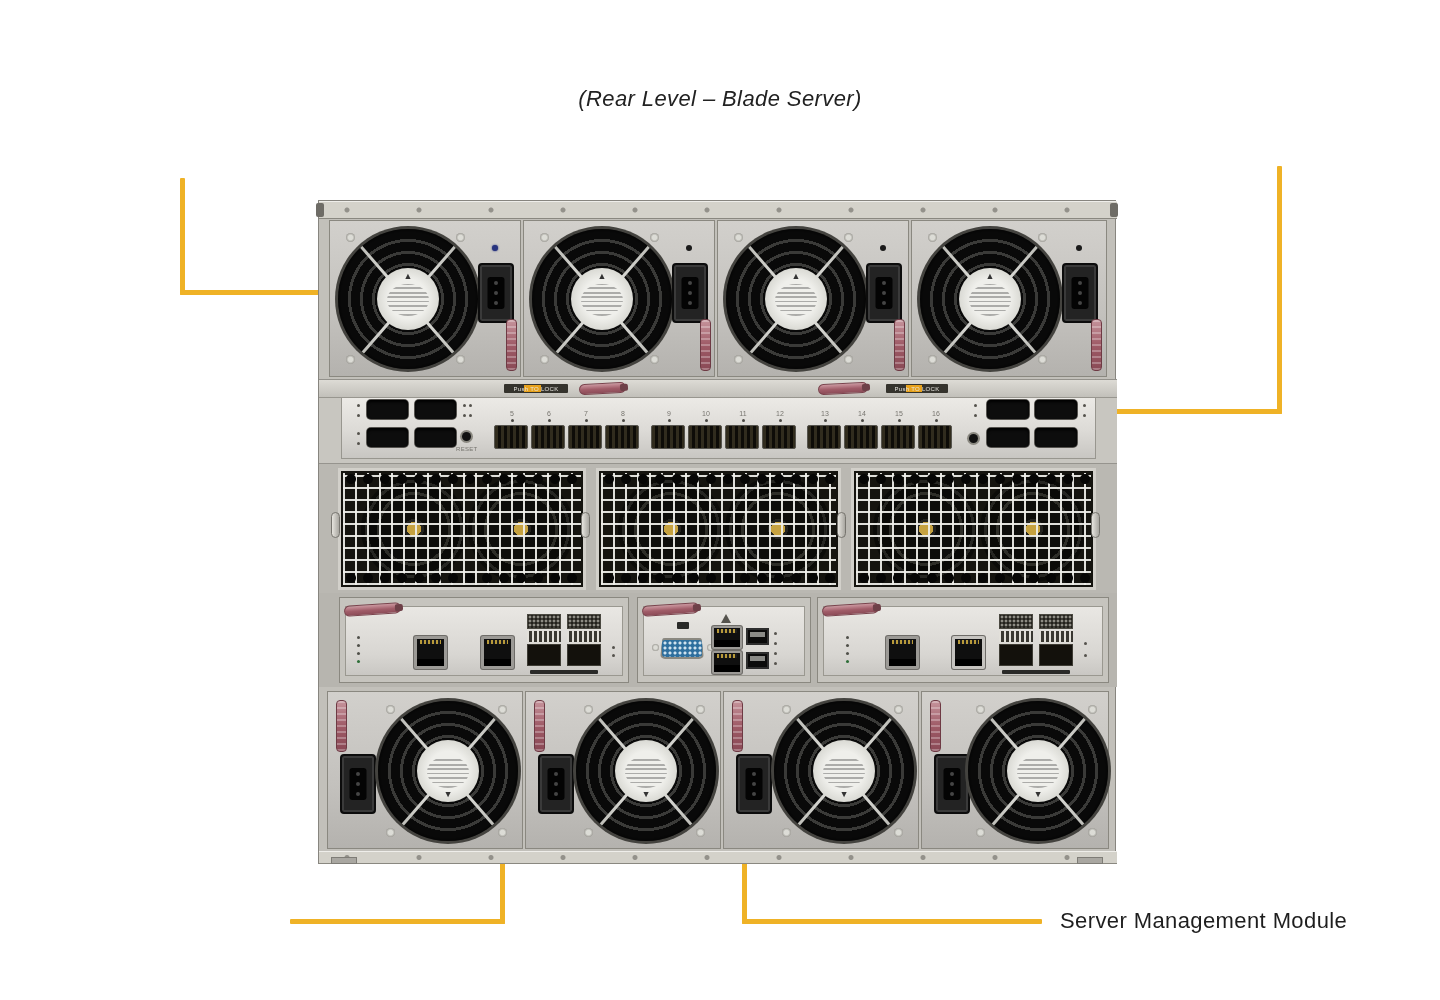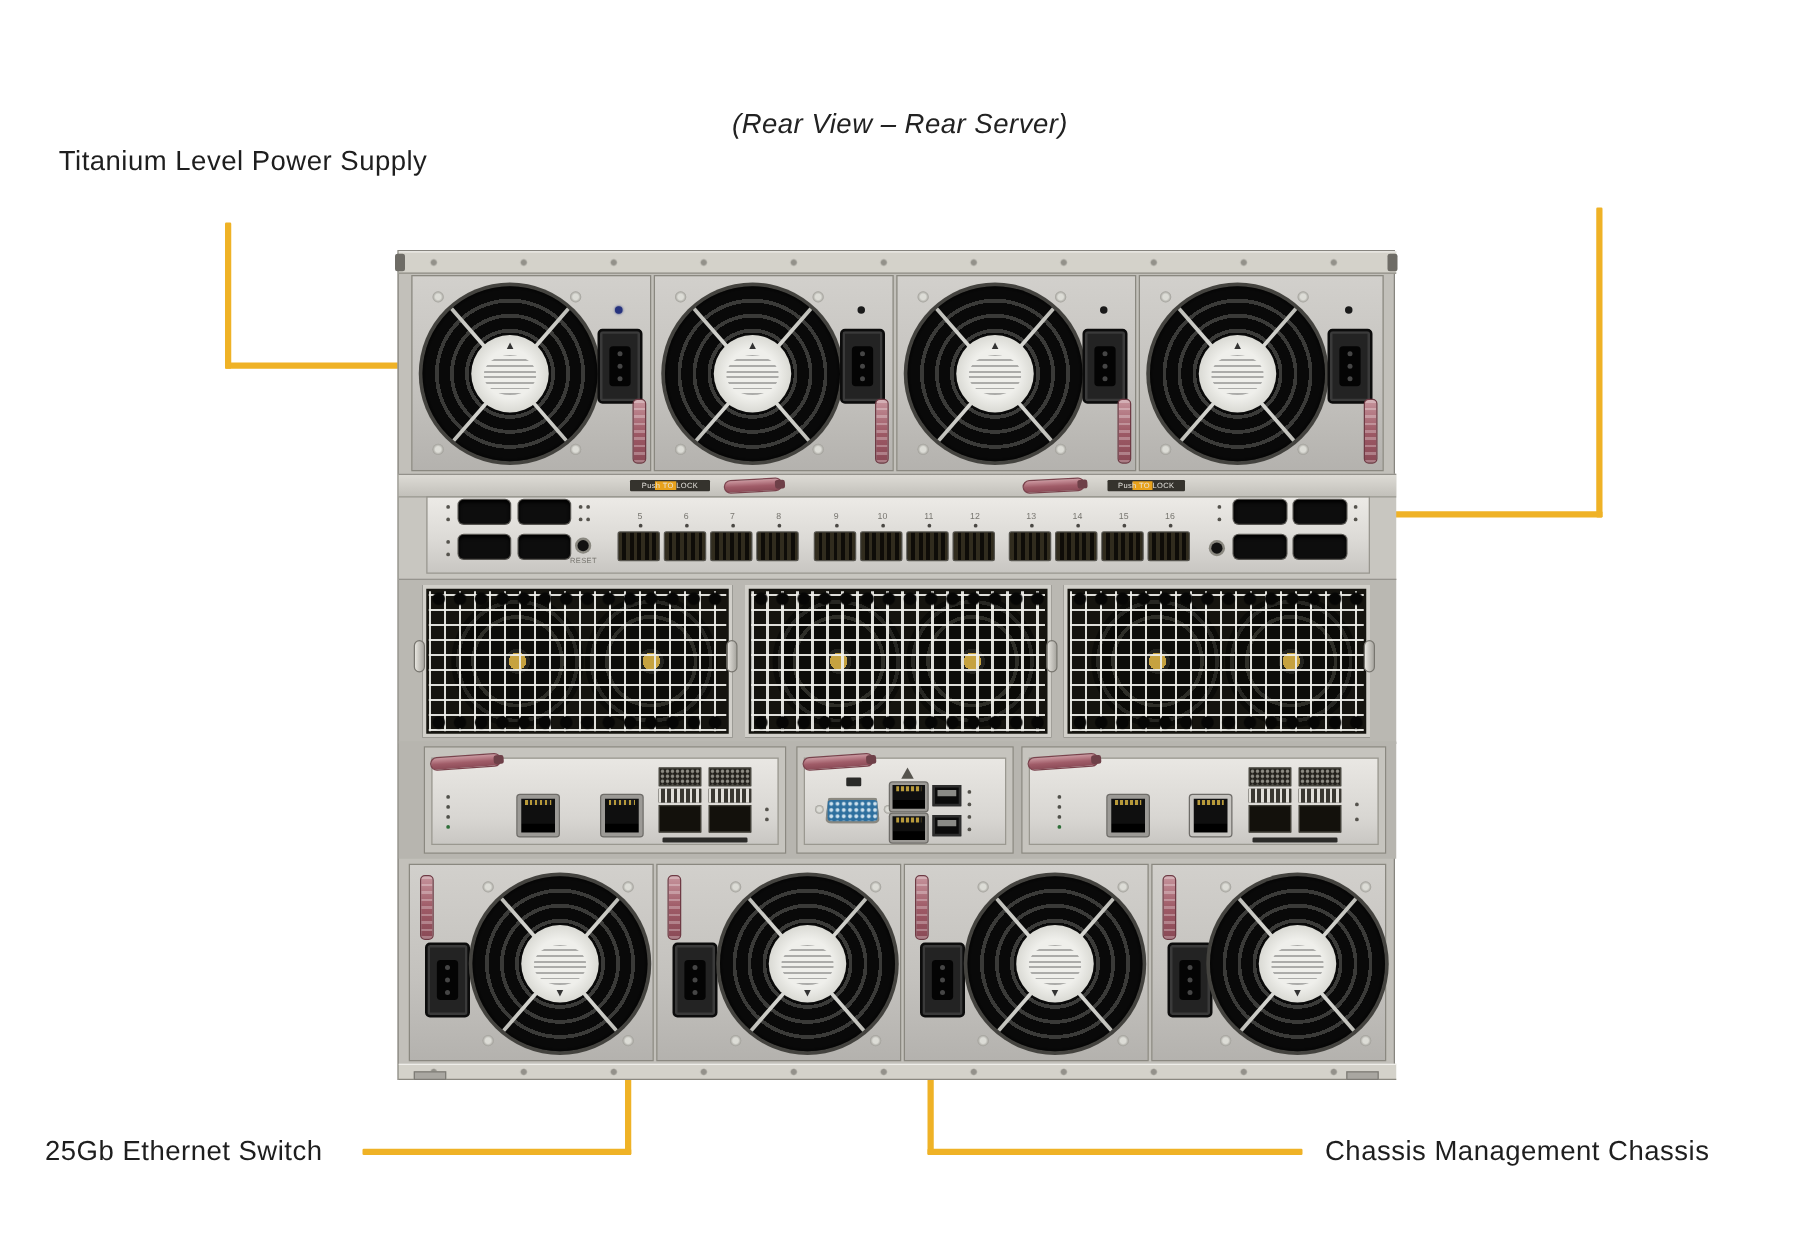--- a/index.html
+++ b/index.html
@@ -114,27 +114,25 @@
   .warn-tri{position:absolute;width:0;height:0;border-left:5px solid transparent;border-right:5px solid transparent;border-bottom:9px solid #55534d;}
   .chip{position:absolute;background:#2a2a28;border-radius:1px;}
 
   
   .foot{position:absolute;bottom:-1px;width:26px;height:7px;background:#a9a7a1;border:1px solid #7e7c76;box-sizing:border-box;}
 </style>
 </head>
 <body>
 <div id="stage">
 
-  <div id="title">(Rear View – Rear Server)</div>
+  <div id="title">(Rear Level – Blade Server)</div>
 
   <div class="callout-label" style="left:47px;top:114px;line-height:29px;">
-    <div>Titanium Level Power Supply</div>
   </div>
-  <div class="callout-label" style="left:36px;top:908px;">25Gb Ethernet Switch</div>
-  <div class="callout-label" style="left:1060px;top:908px;">Chassis Management Chassis</div>
+  <div class="callout-label" style="left:1060px;top:908px;">Server Management Module</div>
 
   <div class="cline" style="left:180px;top:178px;width:5px;height:117px;"></div>
   <div class="cline" style="left:180px;top:290px;width:196px;height:5px;"></div>
   <div class="cline" style="left:1277px;top:166px;width:5px;height:248px;"></div>
   <div class="cline" style="left:1062px;top:409px;width:220px;height:5px;"></div>
   <div class="cline" style="left:500px;top:658px;width:5px;height:266px;"></div>
   <div class="cline" style="left:290px;top:919px;width:215px;height:5px;"></div>
   <div class="cline" style="left:742px;top:662px;width:5px;height:262px;"></div>
   <div class="cline" style="left:742px;top:919px;width:300px;height:5px;"></div>
 

